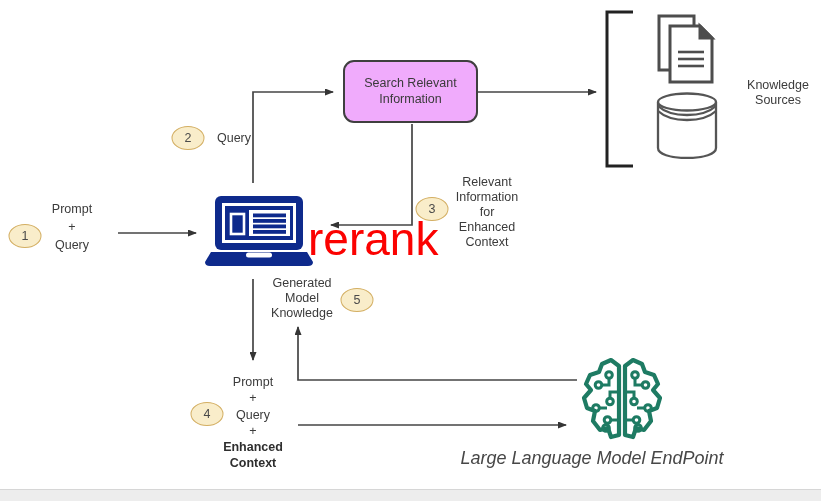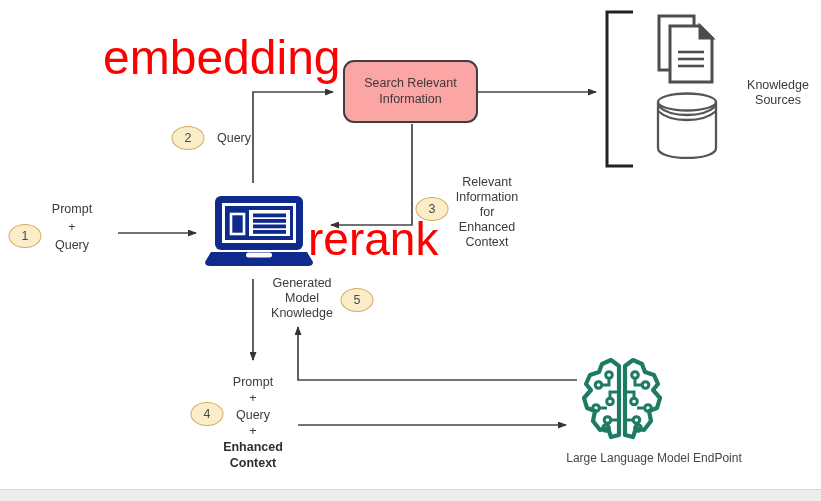--- a/index.html
+++ b/index.html
@@ -43,21 +43,21 @@
     white-space:nowrap;
     line-height:1;
   }
   .process-box{
     position:absolute;
     left:343px;top:60px;
     width:135px;height:63px;
     box-sizing:border-box;
     border:2px solid #3f3f3f;
     border-radius:11px;
-    background:#fca5a5;
+    background:#f0abfc;
     display:flex;flex-direction:column;
     align-items:center;justify-content:center;
     font-size:12.5px;line-height:15.5px;
     color:#3a3a3a;text-align:center;
   }
   .icon{position:absolute;}
   .bottom-bar{
     position:absolute;
     left:0;bottom:0;width:821px;height:12px;
     background:#ededed;
@@ -81,21 +81,20 @@
       <path d="M253,183 V92 H333" marker-end="url(#arw)"></path>
       <path d="M478,92 H596" marker-end="url(#arw)"></path>
       <path d="M412,124 V225 H331" marker-end="url(#arw)"></path>
       <path d="M253,279 V360" marker-end="url(#arw)"></path>
       <path d="M577,380 H298 V327" marker-end="url(#arw)"></path>
       <path d="M298,425 H566" marker-end="url(#arw)"></path>
     </g>
     <path d="M633,12 H607 V166 H633" stroke="#222222" stroke-width="3" fill="none"></path>
   </svg>
 
-  <div class="red-note" style="left:103px;top:34px;font-size:48px;">embedding</div>
   <div class="red-note" style="left:308px;top:216px;font-size:46px;">rerank</div>
 
   <div class="process-box">
     <div>Search Relevant</div>
     <div>Information</div>
   </div>
 
   <div class="badge" style="left:25px;top:236px;">1</div>
   <div class="badge" style="left:188px;top:138px;">2</div>
   <div class="badge" style="left:432px;top:209px;">3</div>
@@ -133,21 +132,21 @@
     <div>Generated</div>
     <div>Model</div>
     <div>Knowledge</div>
   </div>
 
   <div class="label" style="left:778px;top:78px;text-align:center;">
     <div>Knowledge</div>
     <div>Sources</div>
   </div>
 
-  <div class="label" style="left:654px;top:451px;font-size:12px;color:#474747;">Large Language Model EndPoint</div>
+  <div class="label" style="left:592px;top:451px;font-size:18px;color:#474747;font-style:italic;">Large Language Model EndPoint</div>
 
   <svg class="icon" style="left:203px;top:194px;" width="112" height="74" viewBox="0 0 112 74">
     <rect x="12" y="2" width="88" height="54" rx="6" fill="#0e2a8c"></rect>
     <rect x="19" y="9" width="74" height="40" fill="#ffffff"></rect>
     <rect x="22" y="12" width="68" height="34" fill="#0e2a8c"></rect>
     <rect x="28" y="20" width="13" height="20" fill="none" stroke="#ffffff" stroke-width="2.6"></rect>
     <rect x="46" y="16" width="41" height="26" fill="#ffffff"></rect>
     <rect x="50" y="19.5" width="33" height="3.8" fill="#0e2a8c"></rect>
     <rect x="50" y="25" width="33" height="3.8" fill="#0e2a8c"></rect>
     <rect x="50" y="30.5" width="33" height="3.8" fill="#0e2a8c"></rect>

